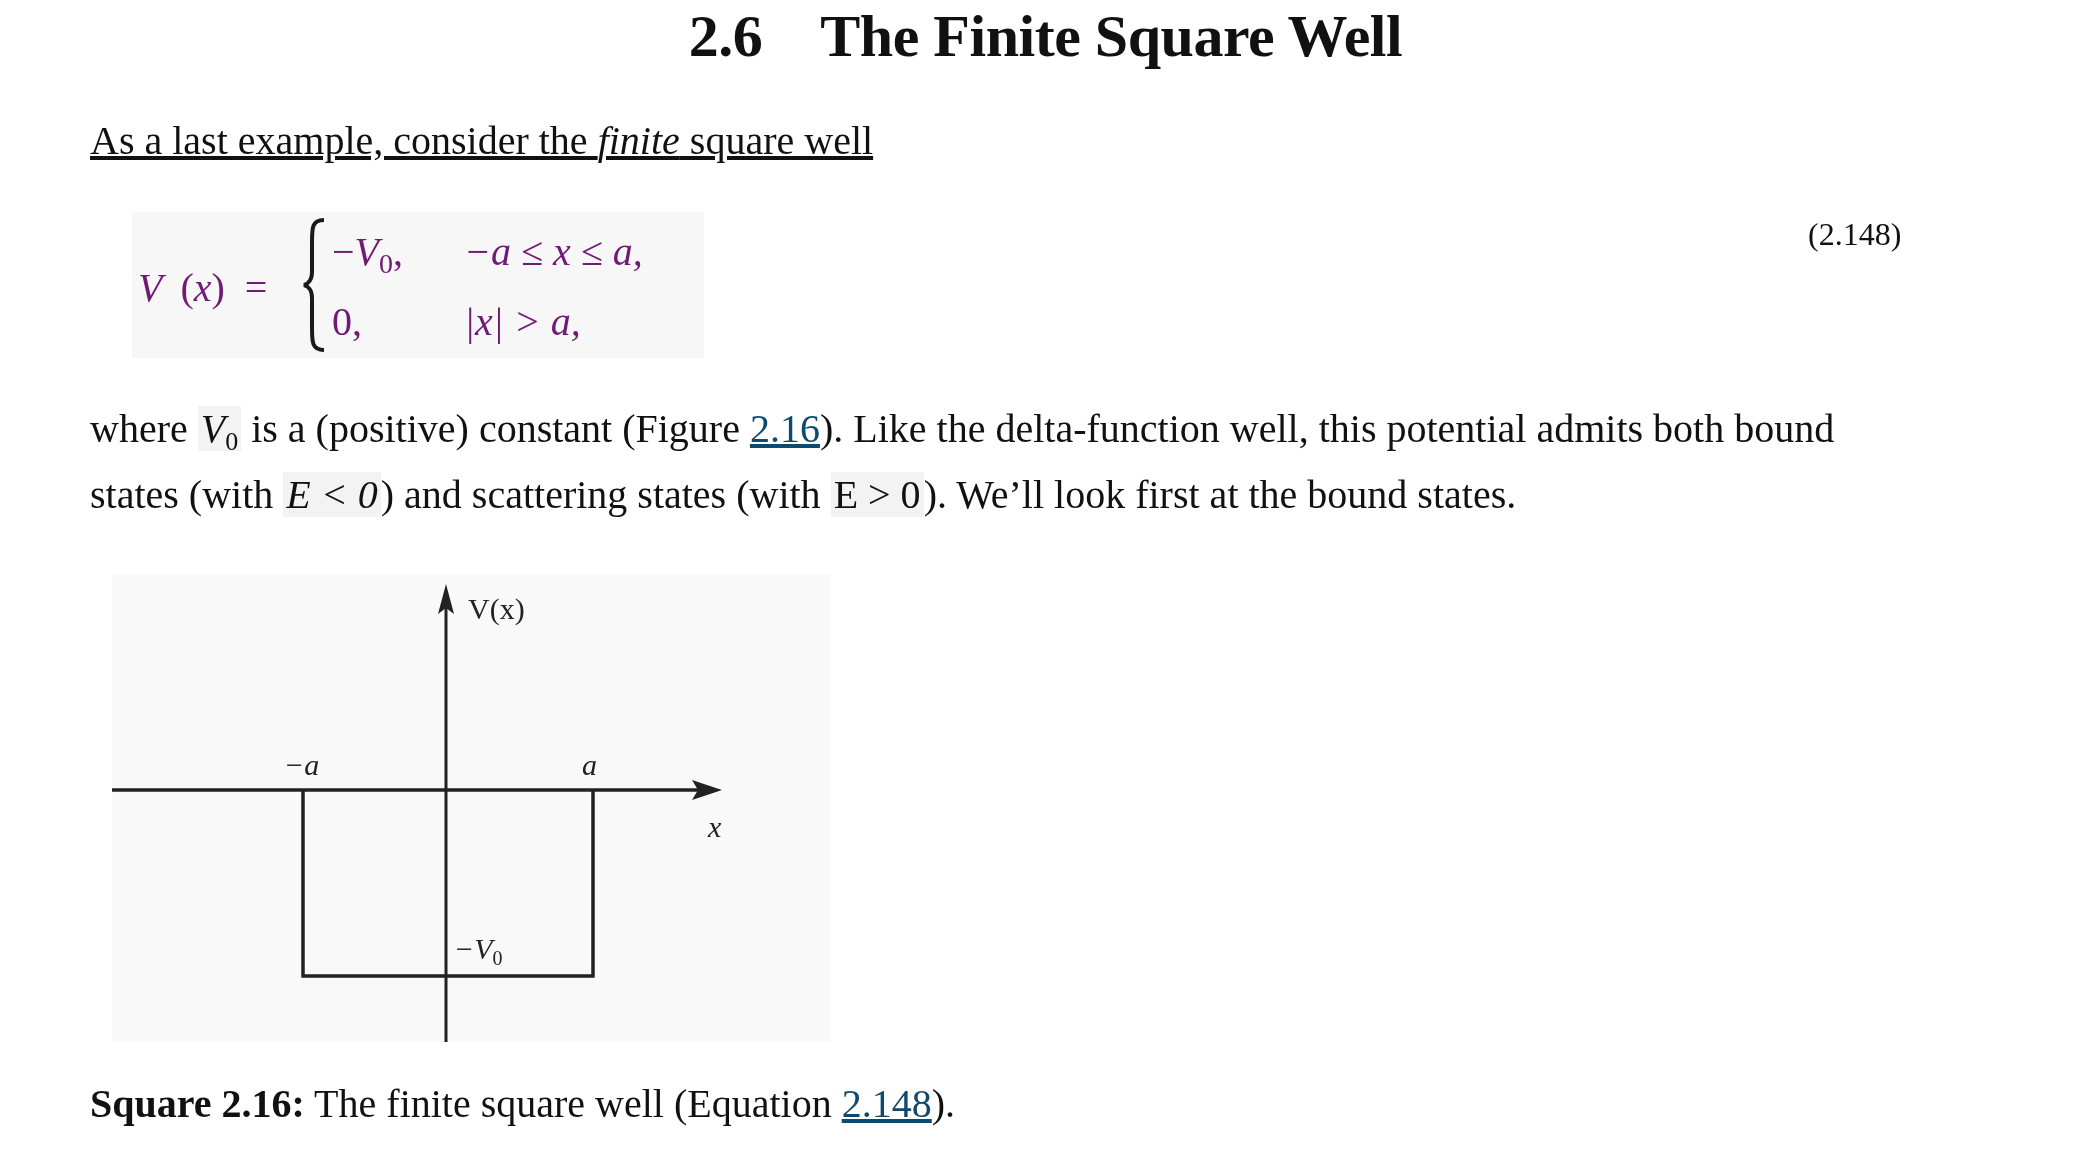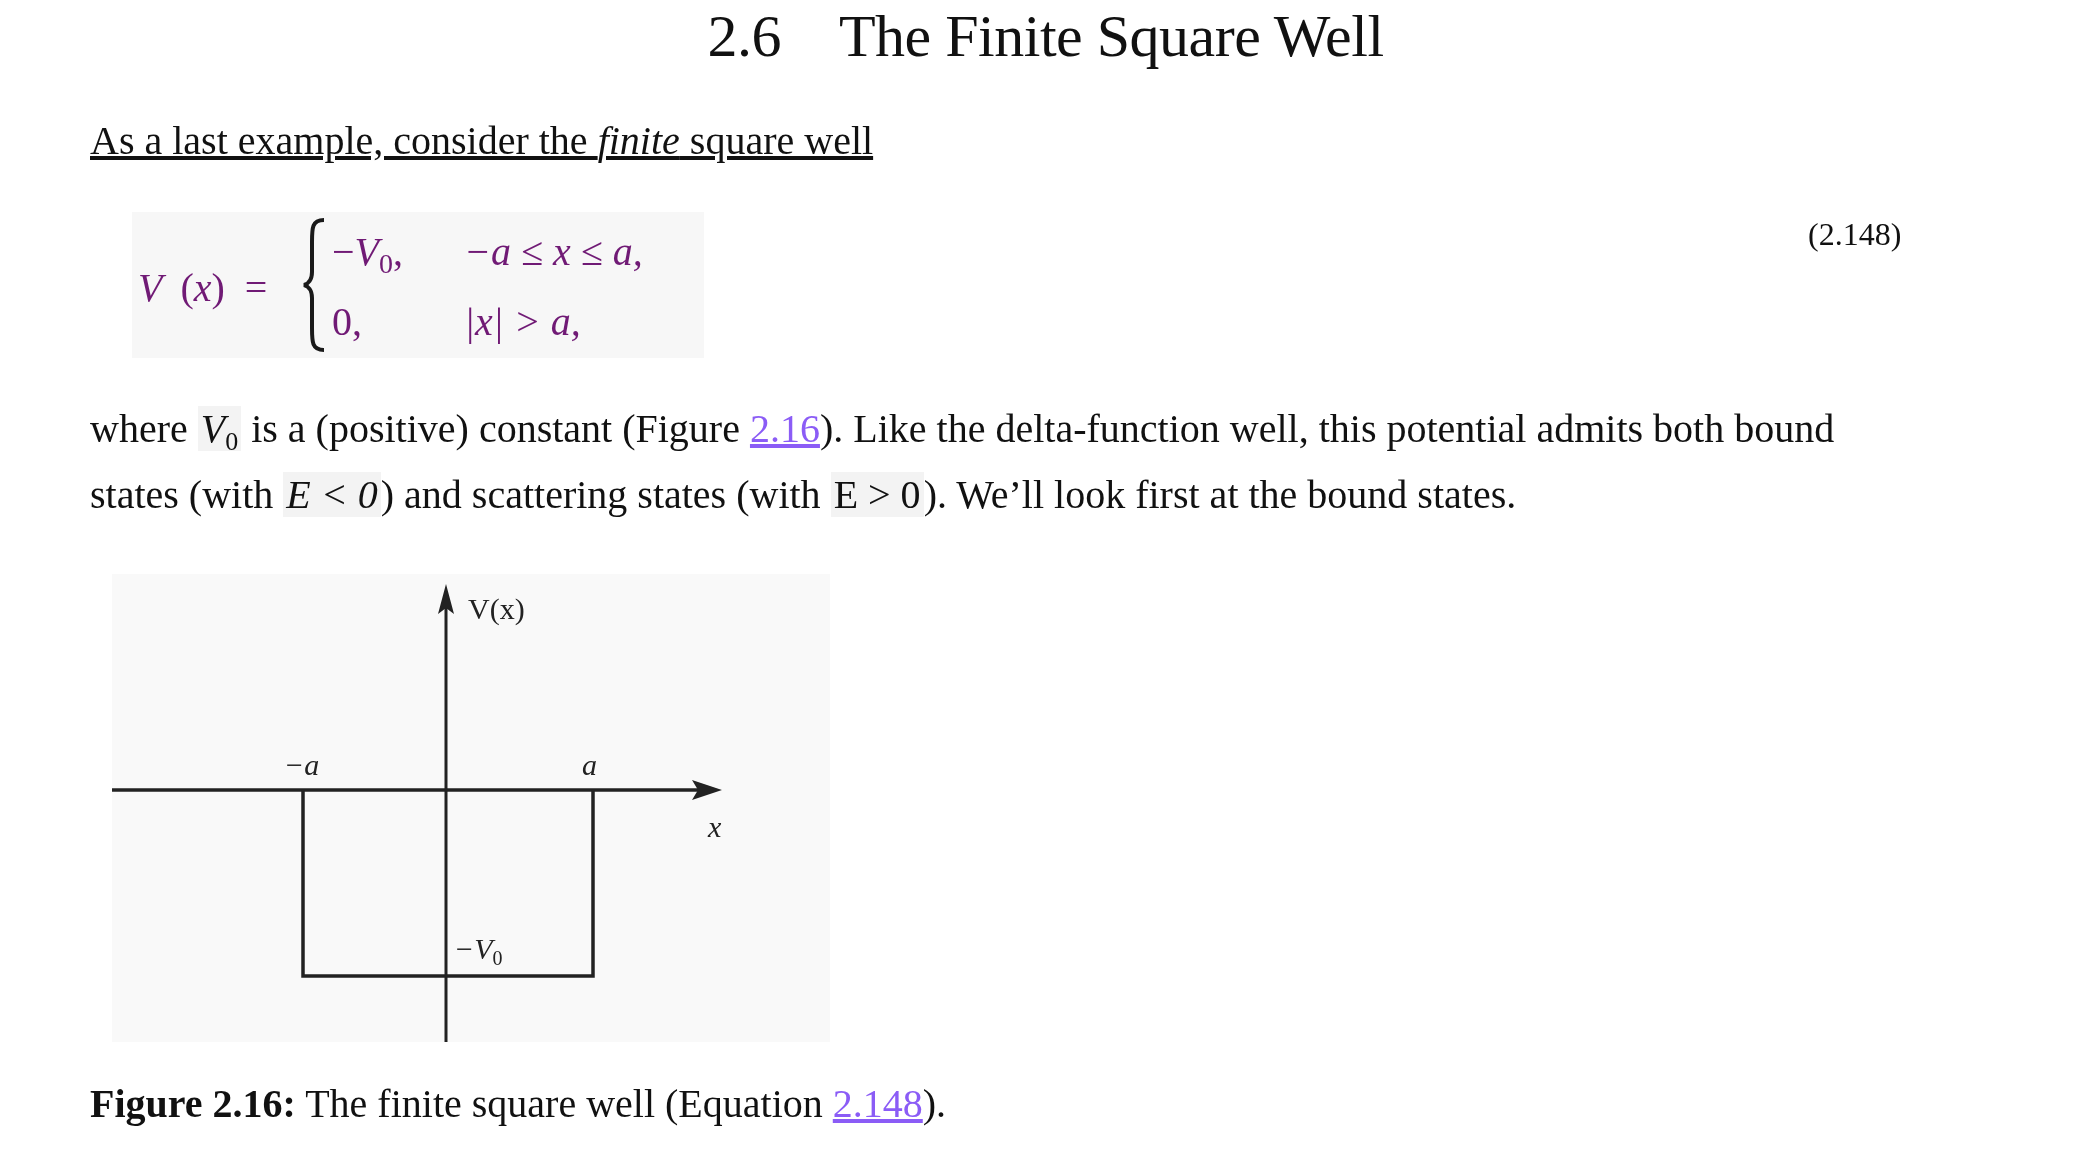--- a/index.html
+++ b/index.html
@@ -3,21 +3,21 @@
   <meta charset="utf-8">
   <style>
     html, body { margin: 0; padding: 0; background: #ffffff; }
     body {
       width: 2091px; height: 1159px; position: relative; overflow: hidden;
       font-family: "Liberation Serif", "DejaVu Serif", serif; color: #111111;
     }
     .abs { position: absolute; }
     .title {
       left: 0; width: 2091px; top: 2px; text-align: center;
-      font-size: 60px; font-weight: normal; letter-spacing: -0.5px;
+      font-size: 60px; font-weight: bold; letter-spacing: -0.5px;
       
       padding-left: 0;
     }
     .title .num { margin-right: 58px; }
     .para { font-size: 40px; line-height: 66px; }
     .intro { left: 90px; top: 108px; text-decoration: underline; }
     .eq-box {
       left: 132px; top: 212px; width: 572px; height: 146px;
       background: #f7f7f7;
       font-family: "Liberation Serif", "DejaVu Serif", serif;
@@ -30,21 +30,21 @@
     }
     .case { font-size: 40px; }
     .case i { font-style: italic; }
     .case sub { font-size: 28px; vertical-align: -8px; font-style: normal; }
     .eq-number { left: 1808px; top: 216px; font-size: 32px; }
     .where { left: 90px; top: 396px; }
     .states { left: 90px; top: 462px; }
     .mathbg { background: #f3f3f3; padding: 0 3px; }
     .mathbg i { font-style: italic; }
     .mathbg sub { font-size: 26px; vertical-align: -8px; }
-    a.link { color: #8b5cf6; }
+    a.link { color: #0c4a6e; }
     .figure {
       left: 112px; top: 574px; width: 718px; height: 468px; background: #f9f9f9;
     }
     .fig-label { font-family: "Liberation Serif", serif; font-size: 30px; color: #222; }
     .fig-label i { font-style: italic; }
     .fig-label sub { font-size: 20px; vertical-align: -6px; }
     .caption { left: 90px; top: 1080px; font-size: 40px; }
     .caption b { font-weight: bold; }
   </style>
 </head>
@@ -103,14 +103,14 @@
     <polyline points="191,216 191,402 481,402 481,216" fill="none" stroke="#222" stroke-width="3.5"></polyline>
   </svg>
   <div class="abs fig-label" style="left:356px; top:18px;text-align:center;">V(x)</div>
   <div class="abs fig-label" style="left:596px; top:236px;"><i>x</i></div>
   <div class="abs fig-label" style="left:172px; top:174px;"><i>−a</i></div>
   <div class="abs fig-label" style="left:470px; top:174px;"><i>a</i></div>
   <div class="abs fig-label" style="left:342px; top:358px;"><i>−V</i><sub>0</sub></div>
 </div>
 
 <div class="abs caption">
-  <b>Figure 2.16:</b><span> The finite square well (Equation </span><a class="link" href="#">2.148</a><span>).</span>
+  <b>Square 2.16:</b><span> The finite square well (Equation </span><a class="link" href="#">2.148</a><span>).</span>
 </div>
 
 </body></html>

